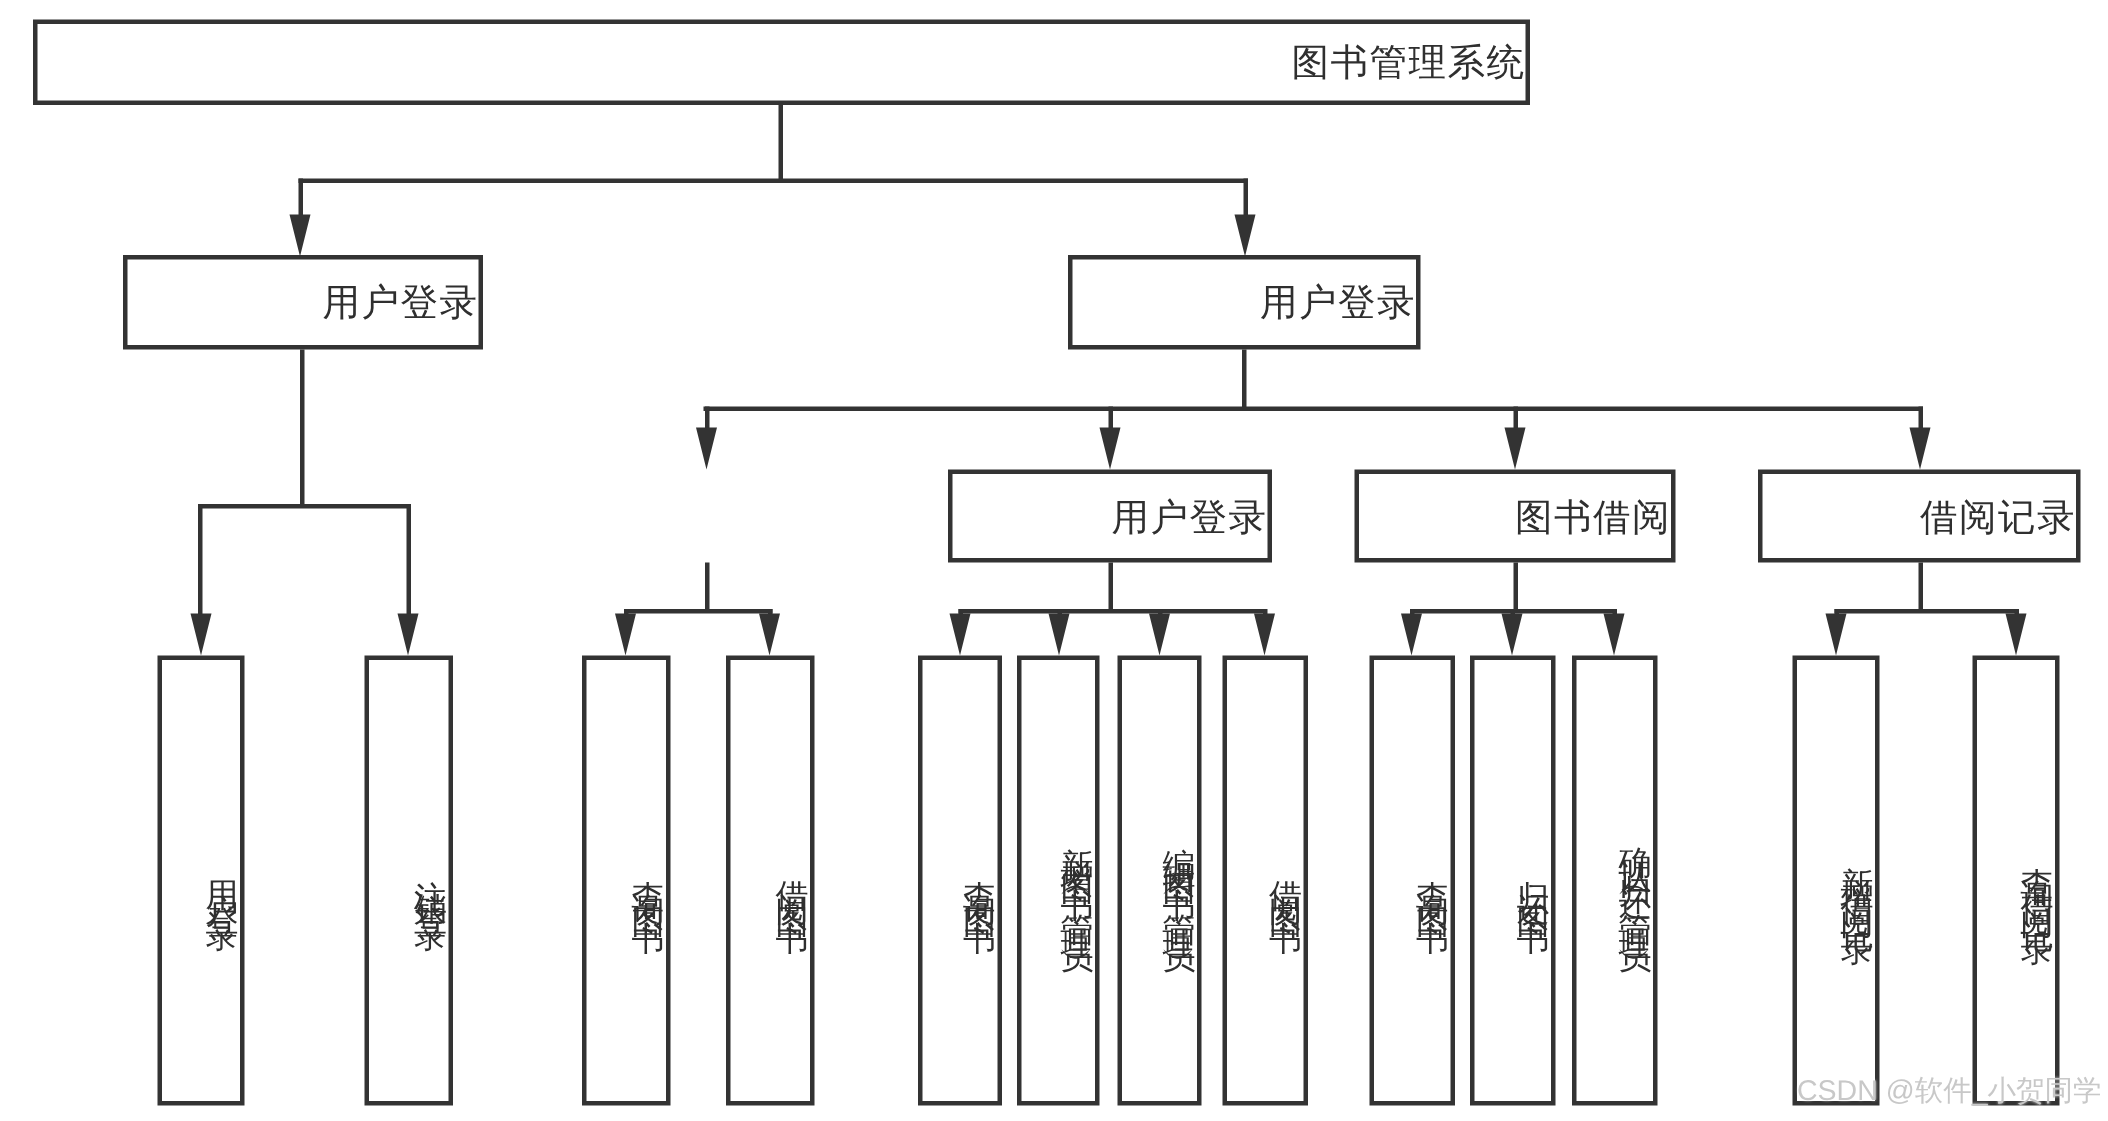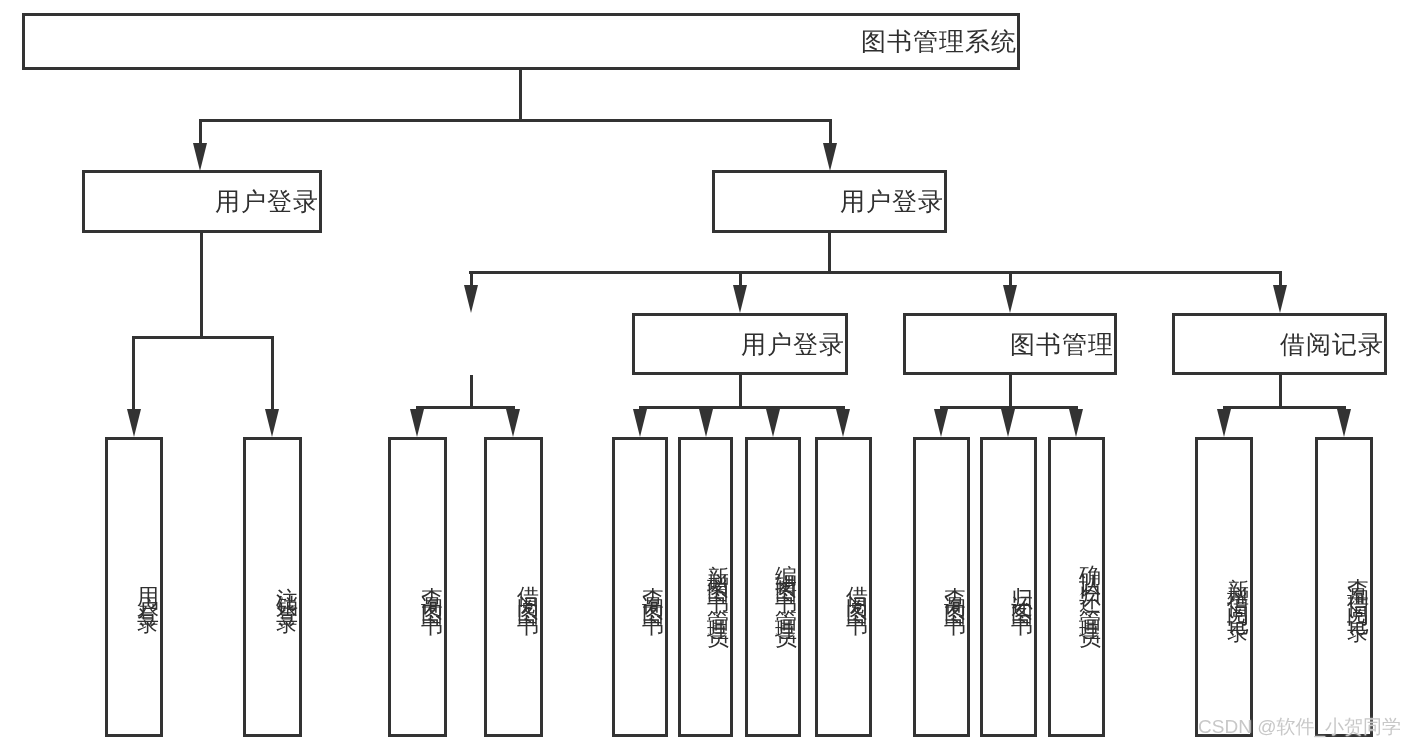--- a/index.html
+++ b/index.html
@@ -44,21 +44,21 @@
   <div class="node hnode" style="left:712px;top:170px;width:235px;height:63px;">
     <span>用户登录</span>
   </div>
 
 
   <div class="node hnode" style="left:632px;top:313px;width:216px;height:62px;">
     <span>用户登录</span>
   </div>
 
   <div class="node hnode" style="left:903px;top:313px;width:214px;height:62px;">
-    <span>图书管理</span>
+    <span>图书借阅</span>
   </div>
 
   <div class="node hnode" style="left:1172px;top:313px;width:215px;height:62px;">
     <span>借阅记录</span>
   </div>
 
   <div class="node leaf" style="left:105px;top:437px;width:58px;height:300px;">
     <span>用户登录</span>
   </div>
   <div class="node leaf" style="left:243px;top:437px;width:59px;height:300px;">

